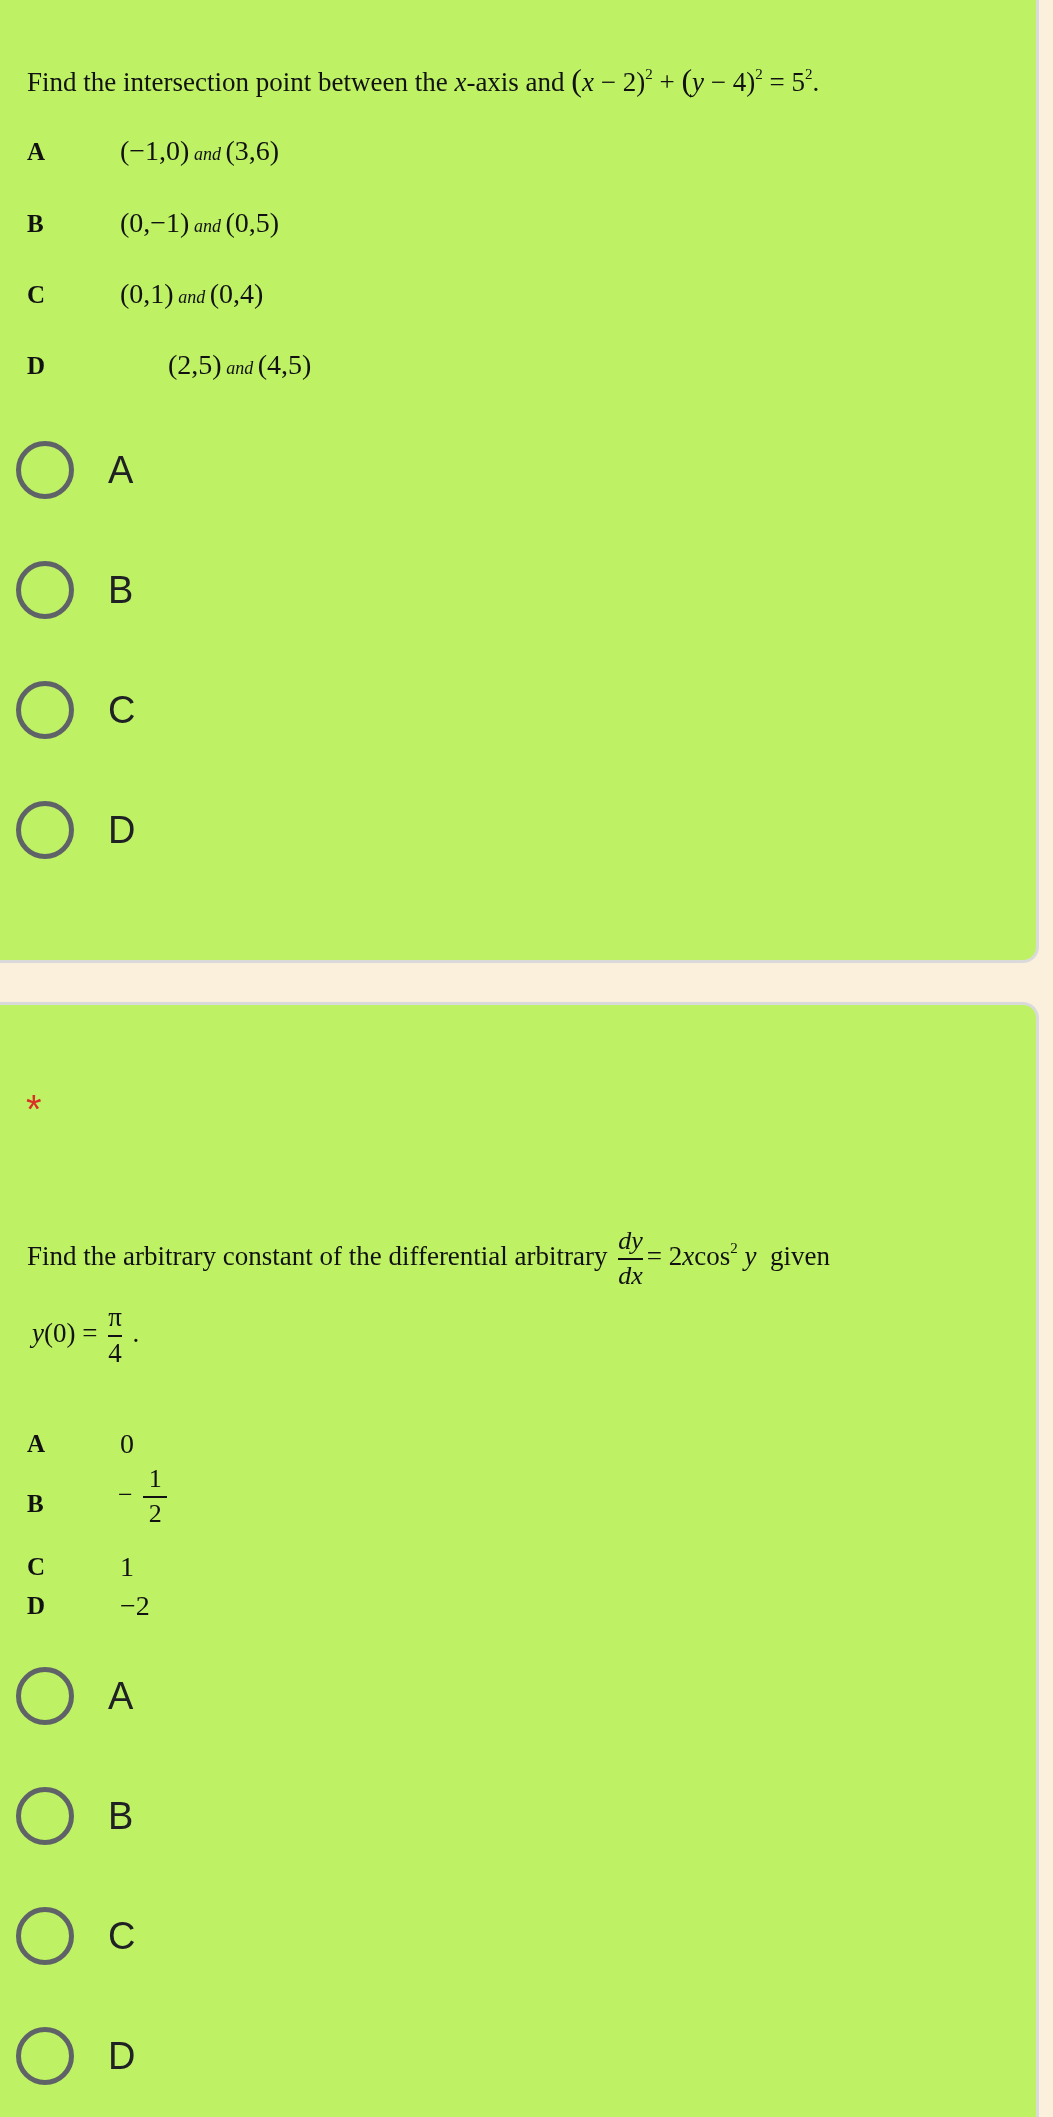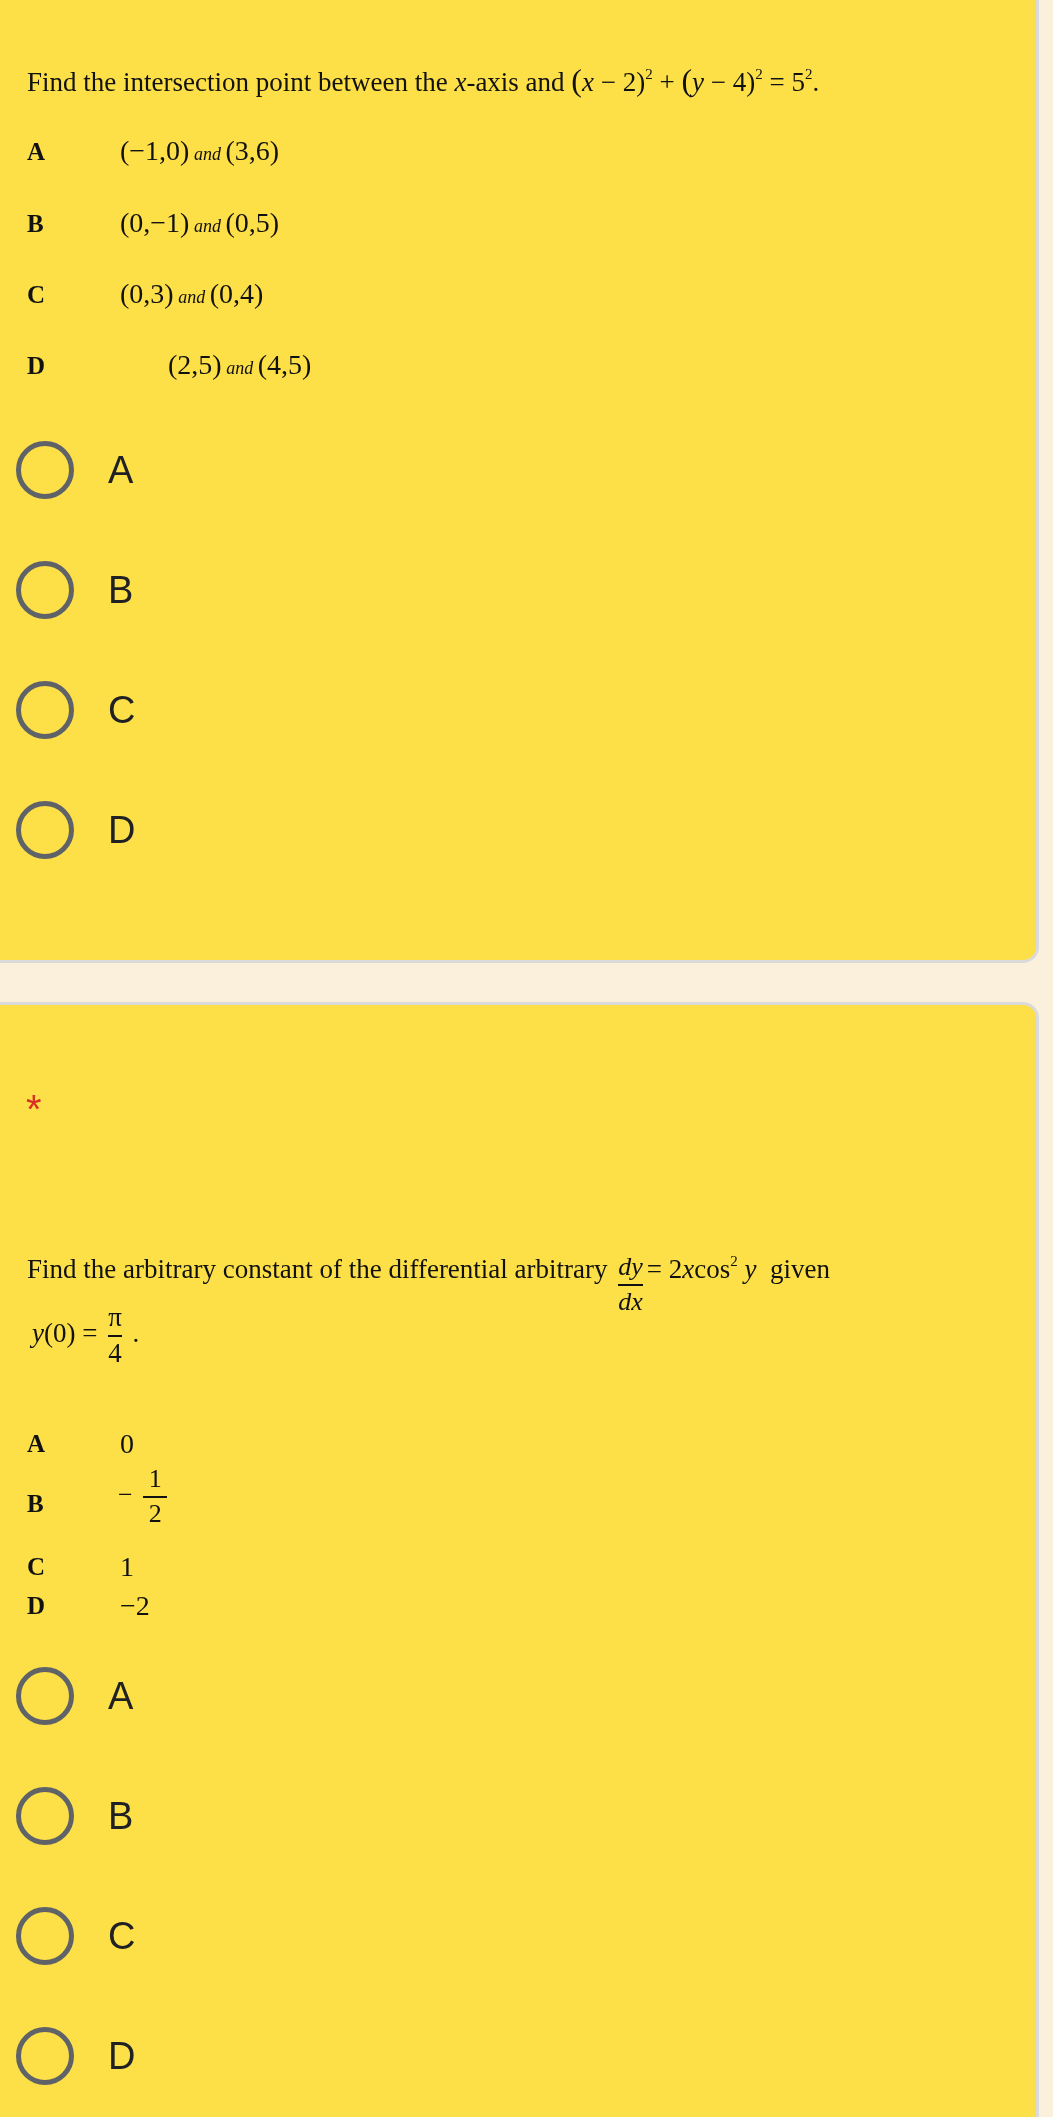--- a/index.html
+++ b/index.html
@@ -1,18 +1,18 @@
 <!DOCTYPE html>
 <html><head>
 <meta charset="utf-8">
 <style>
   html, body { margin:0; padding:0; }
   body { width:1053px; height:2117px; background:#FAF0DC; position:relative; overflow:hidden;
          font-family:"Liberation Serif", serif; color:#111; }
-  .card { position:absolute; left:0; width:1036px; background:#fde047; border-right:3px solid #DADADA; }
+  .card { position:absolute; left:0; width:1036px; background:#bef264; border-right:3px solid #DADADA; }
   #card1 { top:0; height:960px; border-bottom:3px solid #DADADA; border-bottom-right-radius:16px; }
   #card2 { top:1002px; height:1115px; border-top:3px solid #DADADA; border-top-right-radius:16px; }
   .abs { position:absolute; white-space:nowrap; }
   .qtext { font-size:27px; left:27px; }
   .mi { font-style:italic; }
   sup { font-size:15px; vertical-align:12px; line-height:0; }
   .paren { font-size:32px; }
   .opt-letter { position:absolute; left:27px; font-weight:bold; font-size:25px; }
   .opt-val { position:absolute; left:120px; font-size:28px; }
   .opt-val .and { font-style:italic; font-size:18px; }
@@ -36,21 +36,21 @@
   </div>
 
   <div>
     <div class="opt-letter" style="top:138px;">A</div>
     <div class="opt-val" style="top:135px;"><span>(−1,0)</span><span class="and"> and </span><span>(3,6)</span></div>
 
     <div class="opt-letter" style="top:210px;">B</div>
     <div class="opt-val" style="top:207px;"><span>(0,−1)</span><span class="and"> and </span><span>(0,5)</span></div>
 
     <div class="opt-letter" style="top:281px;">C</div>
-    <div class="opt-val" style="top:278px;"><span>(0,3)</span><span class="and"> and </span><span>(0,4)</span></div>
+    <div class="opt-val" style="top:278px;"><span>(0,1)</span><span class="and"> and </span><span>(0,4)</span></div>
 
     <div class="opt-letter" style="top:352px;">D</div>
     <div class="opt-val" style="top:349px;margin-left:48px;"><span>(2,5)</span><span class="and"> and </span><span>(4,5)</span></div>
   </div>
 
   <div>
     <div class="radio-row" style="top:430px;">
       <div class="radio"></div>
       <span class="radio-label">A</span>
     </div>
@@ -67,21 +67,21 @@
       <span class="radio-label">D</span>
     </div>
   </div>
 </div>
 
 <div id="card2" class="card">
   <div class="abs required" style="top:82px; left:26px;">*</div>
 
   <div class="abs qtext" style="top:222px;">
     <span>Find the arbitrary constant of the differential arbitrary</span>
-    <span class="frac mi" style="font-size:26px;margin-top:26px;">
+    <span class="frac mi" style="font-size:26px;">
       <span class="num">dy</span>
       <span class="bar"></span>
       <span class="den">dx</span>
     </span><span>= 2</span><span class="mi">x</span><span>cos</span><sup>2</sup>
     <span class="mi">y</span>
     &nbsp;<span>given</span>
   </div>
 
   <div class="abs qtext" style="top:298px; left:32px;">
     <span class="mi">y</span><span>(0) =</span>

